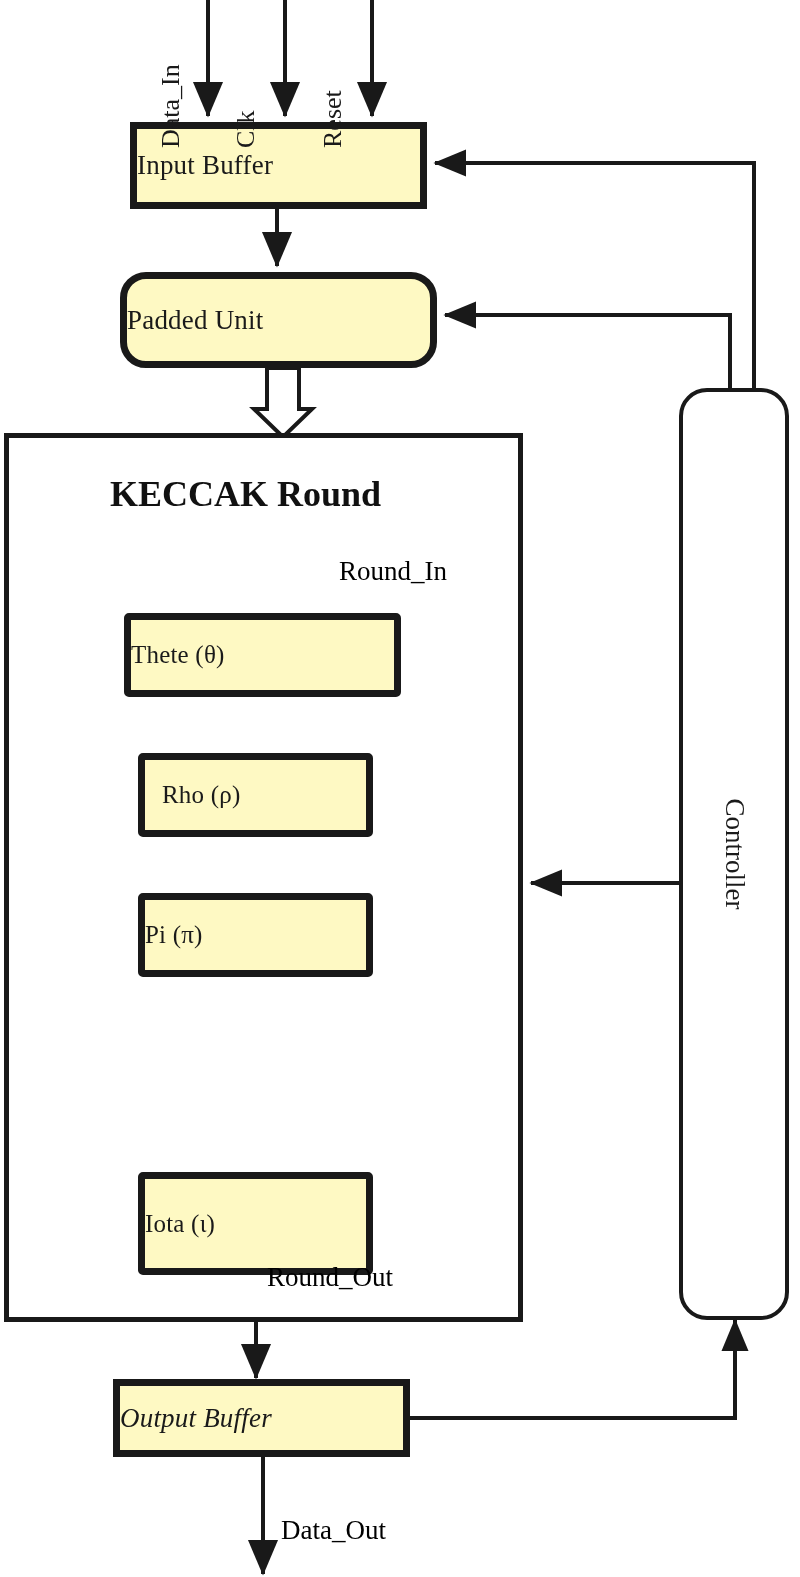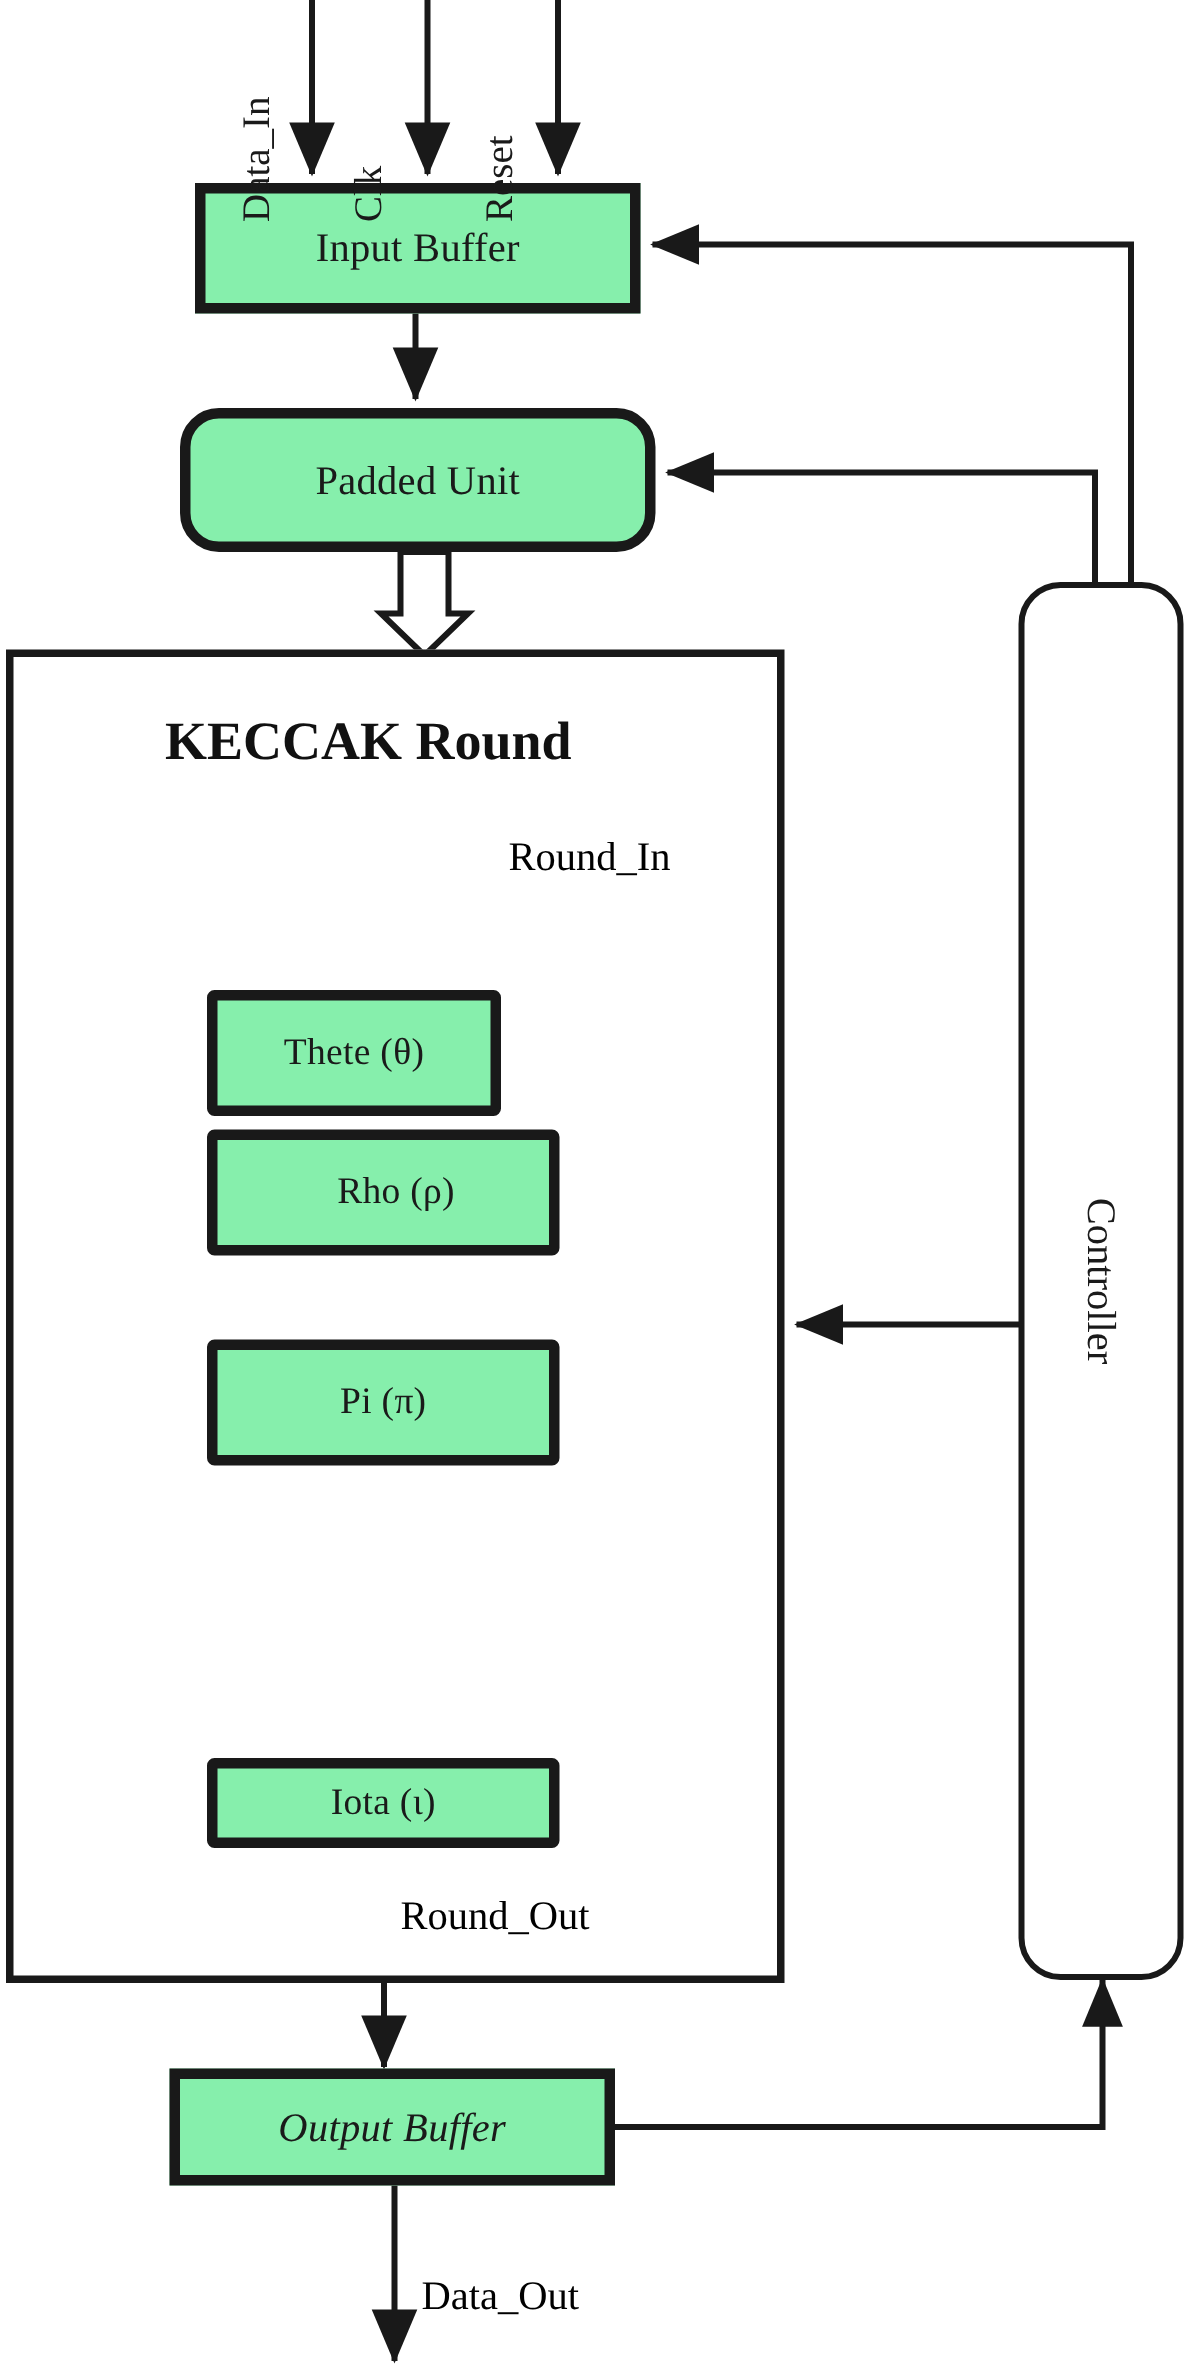--- a/index.html
+++ b/index.html
@@ -23,25 +23,24 @@
     position: absolute;
     left: 0;
     top: 0;
     width: 800px;
     height: 1577px;
   }
   
   .block {
     position: absolute;
     box-sizing: border-box;
-    background: #86efac;
+    background: #fef9c3;
     border: 7px solid #191919;
     display: flex;
     align-items: center;
-    justify-content: center;
     z-index: 3;
   }
   .block .blabel {
     font-size: 27px;
     letter-spacing: 0.2px;
     white-space: nowrap;
     color: #1a1a1a;
   }
   .block.rounded {
     border-radius: 26px;
@@ -170,34 +169,34 @@
     <span class="blabel">Padded Unit</span>
   </div>
 
   <div id="keccak-round" style="left:4px; top:433px; width:519px; height:889px;"></div>
 
   <div id="keccak-title" style="left:110px; top:473px;">KECCAK Round</div>
 
   <div class="hsig" style="left:339px; top:556px;">Round_In</div>
   <div class="hsig" style="left:267px; top:1262px;">Round_Out</div>
 
-  <div class="block stage" style="left:138px; top:613px; width:196px; height:84px;margin-top:47px;">
+  <div class="block stage" style="left:124px; top:613px; width:277px; height:84px;">
     <span class="blabel">Thete (θ)</span>
   </div>
 
   <div class="block stage" style="left:138px; top:753px; width:235px; height:84px;padding-left:17px;">
     <span class="blabel">Rho (ρ)</span>
   </div>
 
   <div class="block stage" style="left:138px; top:893px; width:235px; height:84px;">
     <span class="blabel">Pi (π)</span>
   </div>
 
 
-  <div class="block stage" style="left:138px; top:1172px; width:235px; height:60px;">
+  <div class="block stage" style="left:138px; top:1172px; width:235px; height:103px;">
     <span class="blabel">Iota (ι)</span>
   </div>
 
   <div class="block" id="output-buffer" style="left:113px; top:1379px; width:297px; height:78px;font-style:italic;">
     <span class="blabel">Output Buffer</span>
   </div>
 
   <div class="hsig" style="left:281px; top:1515px;">Data_Out</div>
 
   <div id="controller" style="left:679px; top:388px; width:110px; height:932px;">

